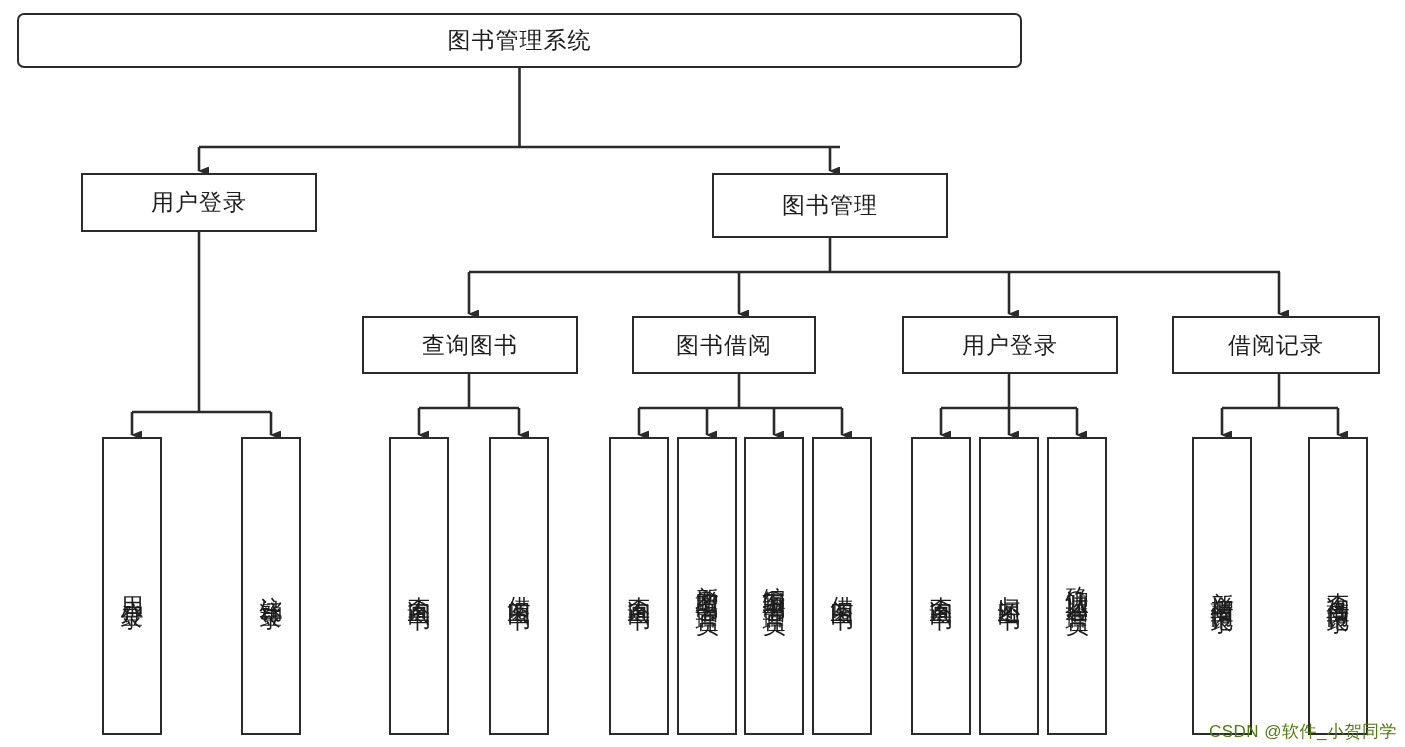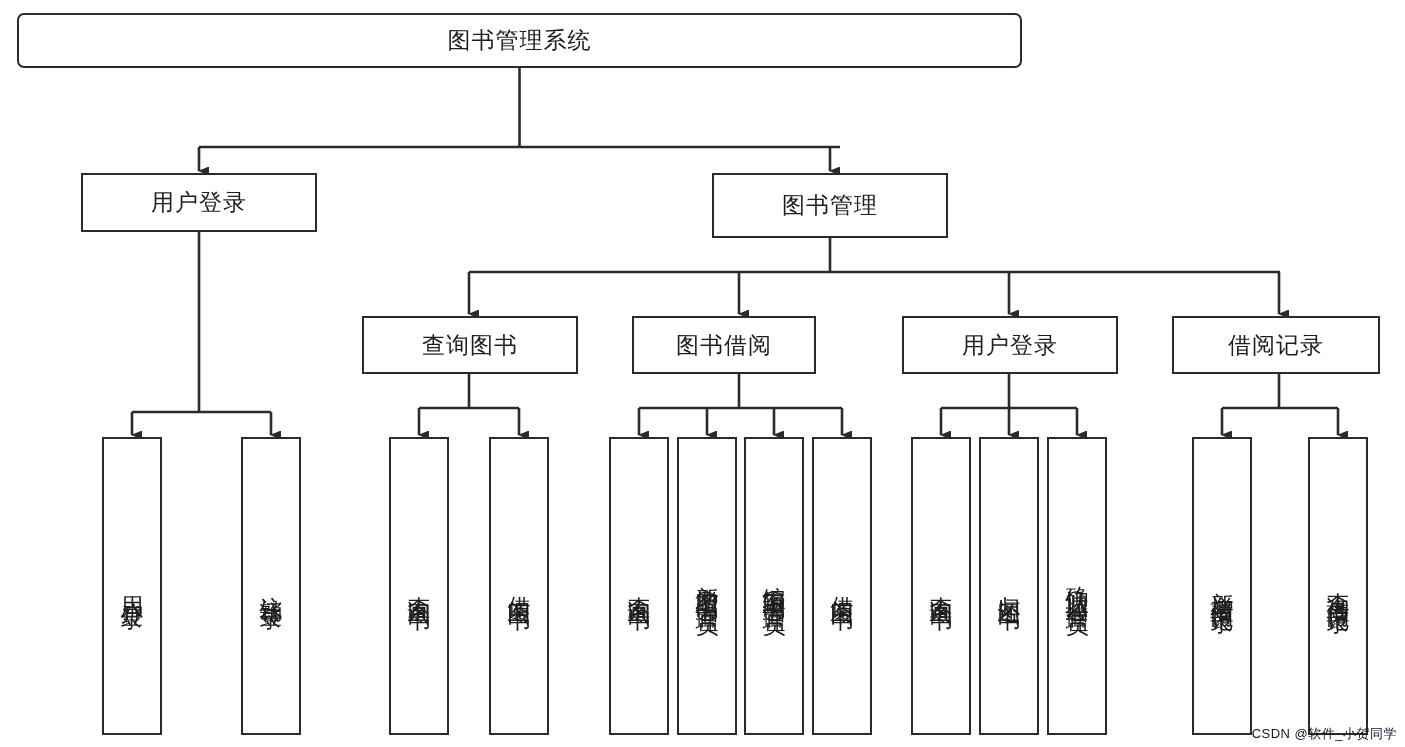--- a/index.html
+++ b/index.html
@@ -51,22 +51,22 @@
     display: block;
   }
   .node.horiz .htext {
     display: block;
     white-space: nowrap;
   }
   .watermark {
     position: absolute;
     right: 8px;
     bottom: 4px;
-    font-size: 13px;
-    color: #0f172a;
+    font-size: 17px;
+    color: #4d7c0f;
     letter-spacing: 0.5px;
     white-space: nowrap;
   }
 </style>
 </head>
 <body>
 
 <div id="canvas">
 
   <svg class="edges" viewBox="0 0 1405 747">

